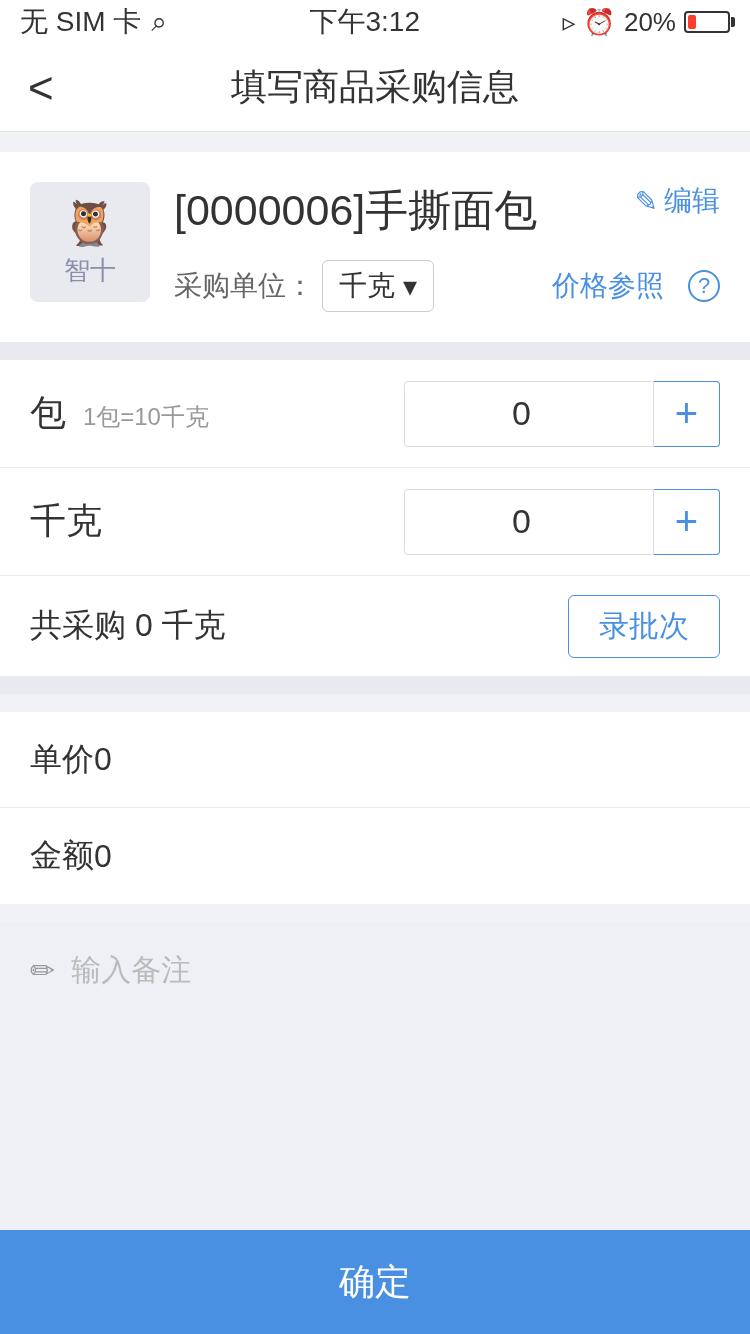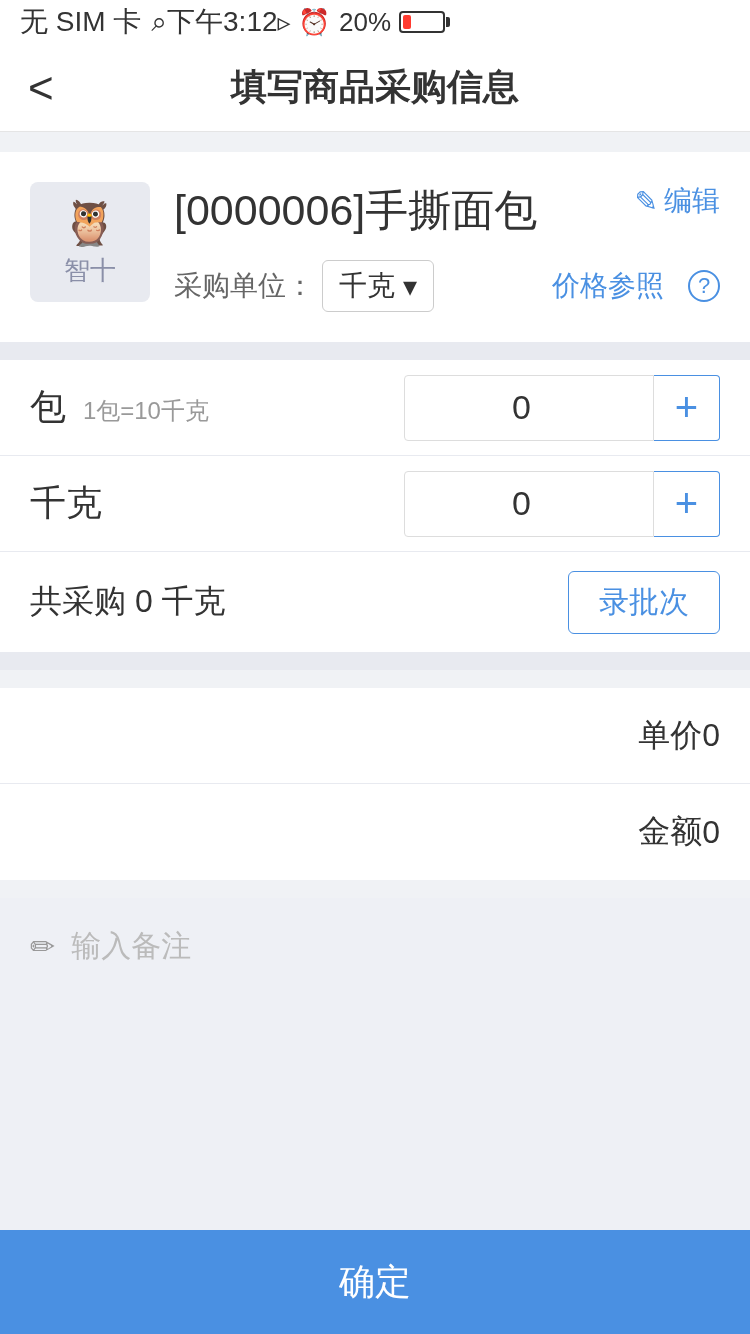--- a/index.html
+++ b/index.html
@@ -13,21 +13,21 @@
       color: #333;
     }
 
     
     .status-bar {
       width: 750px;
       height: 44px;
       background: #fff;
       display: flex;
       align-items: center;
-      justify-content: flex-start;
+      justify-content: space-between;
       padding: 0 20px;
       font-size: 28px;
       font-weight: 500;
     }
     .status-left { display: flex; align-items: center; gap: 10px; }
     .status-right { display: flex; align-items: center; gap: 8px; font-size: 26px; }
     .battery {
       width: 46px; height: 22px;
       border: 2px solid #333;
       border-radius: 4px;
@@ -68,21 +68,21 @@
     .nav-back {
       position: absolute;
       left: 28px;
       font-size: 44px;
       color: #333;
       cursor: pointer;
       font-weight: 200;
     }
     .nav-title {
       font-size: 36px;
-      font-weight: 700;
+      font-weight: 400;
       color: #333;
     }
 
     
     .product-card {
       background: #fff;
       margin-top: 20px;
       padding: 30px 30px 30px 30px;
       display: flex;
       align-items: flex-start;
@@ -179,21 +179,21 @@
     }
 
     
     .input-section {
       background: #fff;
     }
     .input-row {
       display: flex;
       align-items: center;
       padding: 0 30px;
-      height: 96px;
+      height: 108px;
       border-bottom: 1px solid #e8eaf0;
     }
     .input-row-label {
       flex-shrink: 0;
     }
     .input-unit-label {
       font-size: 36px;
       font-weight: 500;
       color: #333;
     }
@@ -257,21 +257,21 @@
     }
 
     
     .price-section {
       background: #fff;
       margin-top: 18px;
     }
     .price-row {
       display: flex;
       align-items: center;
-      justify-content: flex-end;
+      justify-content: flex-start;
       padding: 0 30px;
       height: 96px;
       border-bottom: 1px solid #e8eaf0;
     }
     .price-row:last-child { border-bottom: none; }
     .price-label {
       font-size: 32px;
       color: #333;
     }
     .price-value {

